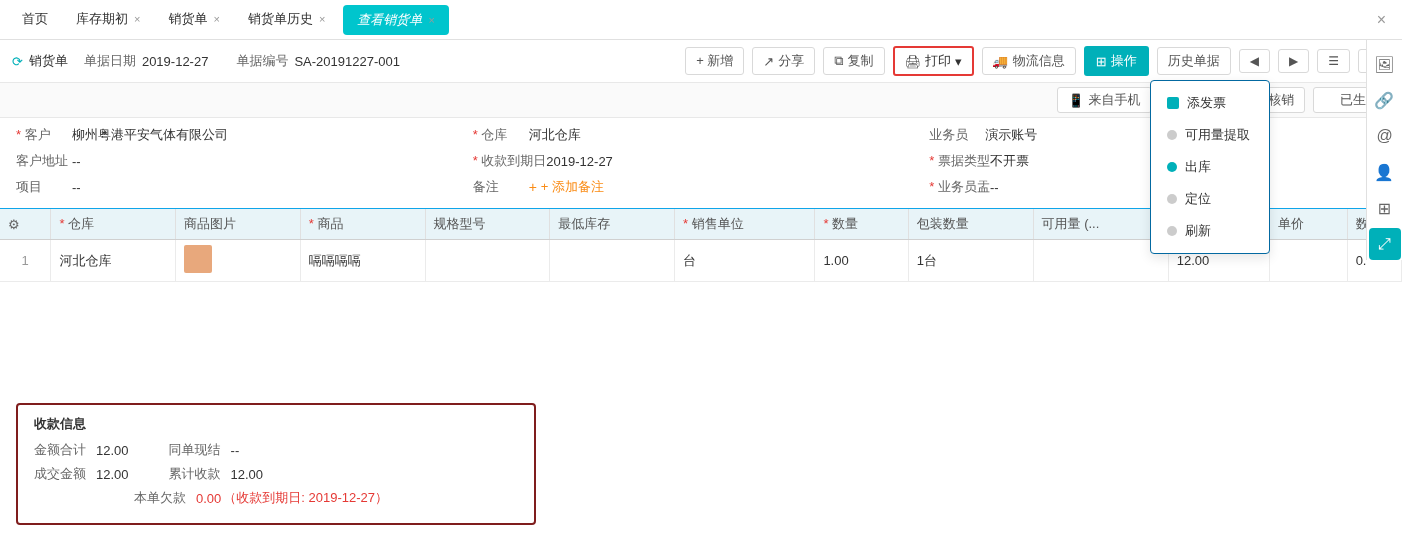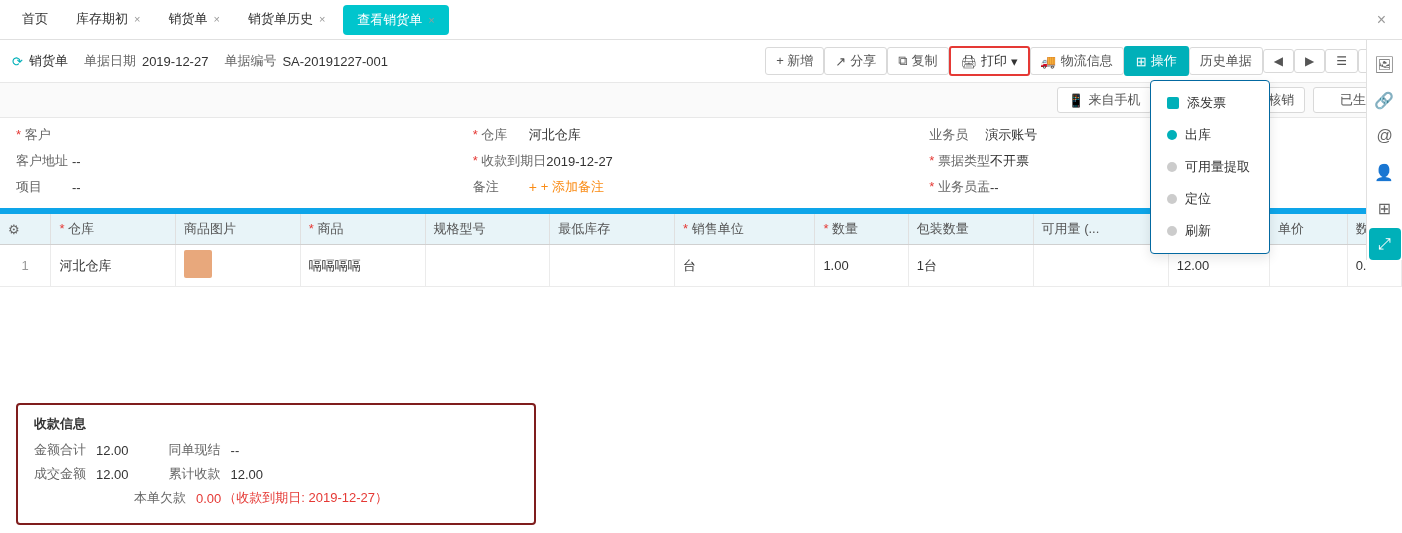--- a/index.html
+++ b/index.html
@@ -10,39 +10,39 @@
       display: flex; align-items: center; background: #fff;
       border-bottom: 1px solid #e0e0e0; padding: 0 8px;
       height: 40px; position: relative;
     }
     .tab-item {
       display: flex; align-items: center; padding: 0 14px; height: 28px;
       cursor: pointer; color: #333; font-size: 13px; border-bottom: 2px solid transparent;
       white-space: nowrap;
     }
     .tab-item .close-icon { margin-left: 6px; color: #999; font-size: 11px; cursor: pointer; }
-    .tab-item.highlight { background: #00c5cd; color: #fff; border-radius: 4px; padding: 4px 14px; height: 30px; margin: 0 4px; border-bottom: none; }
+    .tab-item.highlight { background: #00c5cd; color: #fff; border-radius: 4px; padding: 4px 14px; height: 30px; margin: 0 4px; border-bottom: none; font-style: italic; }
     .tab-bar .close-btn { margin-left: auto; font-size: 16px; color: #999; cursor: pointer; padding: 0 8px; }
 
     
     .main { background: #fff; height: calc(533px - 40px); display: flex; flex-direction: column; }
 
     
     .doc-header {
       display: flex; align-items: center; padding: 6px 12px;
       border-bottom: 1px solid #e8e8e8; gap: 16px; min-height: 40px;
     }
     .doc-header .doc-title { display: flex; align-items: center; gap: 6px; color: #333; font-weight: 500; }
     .doc-header .doc-title .icon { color: #00b0b9; }
-    .doc-meta { display: flex; align-items: center; gap: 16px; flex: 1; }
+    .doc-meta { display: flex; align-items: center; gap: 28px; flex: 1; }
     .doc-meta .meta-item { display: flex; align-items: center; gap: 6px; color: #555; font-size: 13px; }
     .doc-meta .meta-label { color: #666; }
     .doc-meta .meta-value { color: #333; }
 
-    .toolbar { display: flex; align-items: center; margin-left: auto; position: relative; }
+    .toolbar { display: flex; align-items: center; gap: 8px; margin-left: auto; position: relative; }
     .toolbar-btn {
       display: flex; align-items: center; gap: 4px; padding: 4px 10px;
       border: 1px solid #d9d9d9; border-radius: 3px; cursor: pointer;
       color: #555; font-size: 12px; background: #fff; white-space: nowrap;
     }
     .toolbar-btn.active { background: #00b0b9; color: #fff; border-color: #00b0b9; }
     .toolbar-btn.active-outline { border: 2px solid #e53935; color: #333; }
 
     
     .dropdown-menu {
@@ -54,21 +54,21 @@
       display: flex; align-items: center; gap: 8px; padding: 7px 16px;
       cursor: pointer; color: #333; font-size: 13px;
     }
     .dropdown-menu .menu-item .dot { width: 10px; height: 10px; border-radius: 50%; display: inline-block; }
     .dropdown-menu .menu-item .dot.teal { background: #00b0b9; }
     .dropdown-menu .menu-item .sq { width: 12px; height: 12px; border-radius: 2px; display: inline-block; }
     .dropdown-menu .menu-item .sq.teal { background: #00b0b9; }
     .dropdown-highlight { border: 2px solid #e53935; border-radius: 3px; }
 
     
-    .form-area { padding: 8px 16px 4px 16px; border-bottom: 6px solid #0ea5e9; }
+    .form-area { padding: 8px 16px 4px 16px; border-bottom: 1px solid #0ea5e9; }
     .form-row { display: flex; align-items: center; margin-bottom: 8px; gap: 0; }
     .form-field { display: flex; align-items: center; flex: 1; min-width: 0; }
     .form-label { color: #666; white-space: nowrap; min-width: 56px; }
     .form-label.required::before { content: "* "; color: #e53935; }
     .form-value { color: #333; flex: 1; }
     .form-add { color: #fa8c16; cursor: pointer; display: flex; align-items: center; gap: 4px; }
     .form-add .plus { font-size: 14px; }
 
     
     .action-bar {
@@ -205,26 +205,26 @@
       <button class="toolbar-btn">▶</button>
       <button class="toolbar-btn">☰</button>
       <button class="toolbar-btn">⊞</button>
 
       <div class="dropdown-menu">
         <div class="menu-item">
           <span class="sq teal"></span>
           <span>添发票</span>
         </div>
         <div class="menu-item">
+          <span class="dot" style="background:#ccc;"></span>
+          <span>可用量提取</span>
+        </div>
+        <div class="menu-item">
           <span class="dot teal"></span>
           <span>出库</span>
-        </div>
-        <div class="menu-item">
-          <span class="dot" style="background:#ccc;"></span>
-          <span>可用量提取</span>
         </div>
         <div class="menu-item">
           <span class="dot" style="background:#ccc;"></span>
           <span>定位</span>
         </div>
         <div class="menu-item">
           <span class="dot" style="background:#ccc;"></span>
           <span>刷新</span>
         </div>
       </div>
@@ -247,20 +247,21 @@
     <button class="action-btn teal">
       <span class="check-icon" style="color:#fff;">✓</span>
       <span>已生效</span>
     </button>
   </div>
 
   <div class="form-area">
     <div class="form-row">
       <div class="form-field" style="flex:2;">
         <span class="form-label required">客户</span>
+        <span class="form-value">柳州粤港平安气体有限公司</span>
       </div>
       <div class="form-field" style="flex:2;">
         <span class="form-label required">仓库</span>
         <span class="form-value">河北仓库</span>
       </div>
       <div class="form-field" style="flex:2;">
         <span class="form-label">业务员</span>
         <span class="form-value">演示账号</span>
       </div>
     </div>

